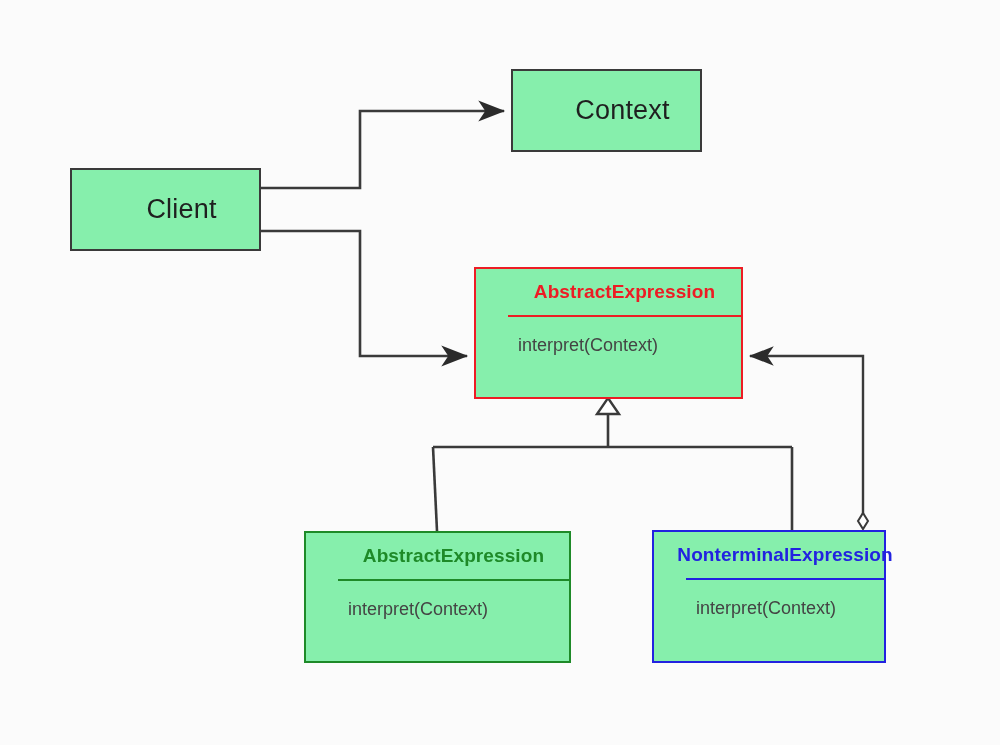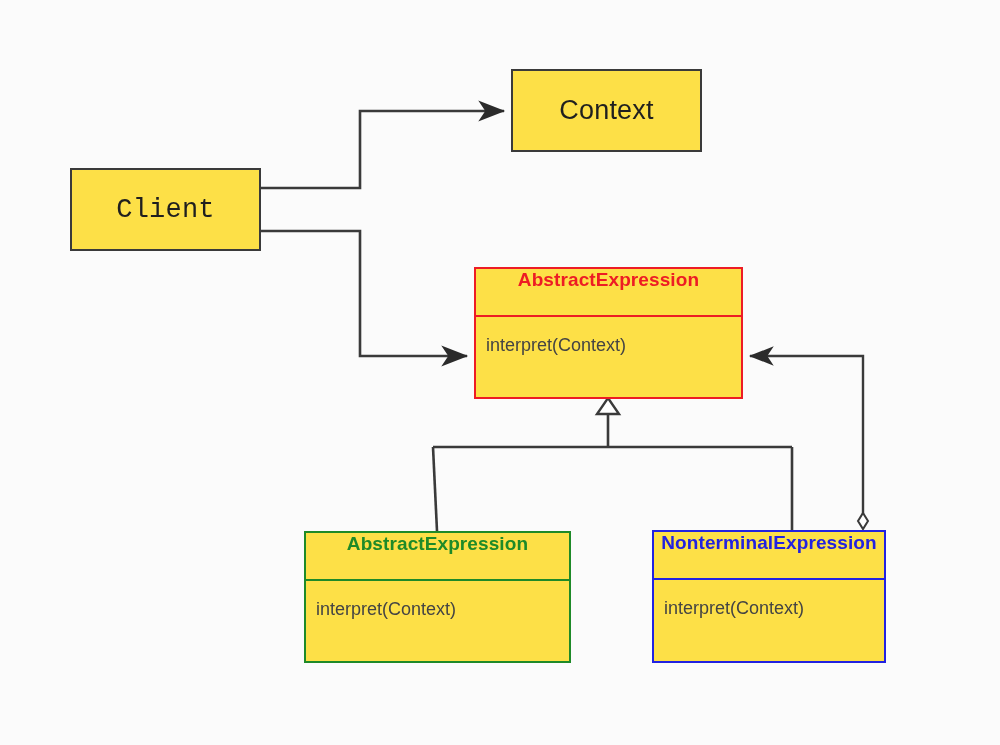--- a/index.html
+++ b/index.html
@@ -25,23 +25,24 @@
     position: absolute;
     left: 0;
     top: 0;
     width: 1000px;
     height: 745px;
   }
 
   
   .node {
     position: absolute;
-    background: #fde047;
+    background: #86efac;
     box-sizing: border-box;
     border: 2px solid #3a3a3a;
+    padding-left: 32px;
   }
 
   .simple-node {
     display: flex;
     align-items: center;
     justify-content: center;
   }
   .simple-node .node-title {
     font-size: 27px;
     color: #1f1f1f;
@@ -52,20 +53,21 @@
   .class-node {
     display: flex;
     flex-direction: column;
     border-width: 2px;
     border-style: solid;
   }
   .class-node .title-bar {
     height: 48px;
     flex: 0 0 48px;
     display: flex;
+    align-items: center;
     justify-content: center;
     border-bottom: 2px solid currentColor;
     box-sizing: border-box;
   }
   .class-node .title-bar .node-title {
     font-size: 19px;
     font-weight: bold;
     letter-spacing: 0.1px;
   }
   .class-node .members {
@@ -75,21 +77,21 @@
     margin-top: 7px;
   }
   .class-node .member {
     font-size: 18px;
     color: #444444;
     line-height: 24px;
     white-space: nowrap;
   }
 
   
-  #node-client   { left: 70px;  top: 168px; width: 191px; height: 83px; font-family: Liberation Mono, monospace; }
+  #node-client   { left: 70px;  top: 168px; width: 191px; height: 83px; }
   #node-context  { left: 511px; top: 69px;  width: 191px; height: 83px; }
 
   #node-abstract {
     left: 474px; top: 267px; width: 269px; height: 132px;
     border-color: #ed1c24; color: #ed1c24;
   }
   #node-abstract .node-title { color: #ed1c24; }
 
   #node-terminal {
     left: 304px; top: 531px; width: 267px; height: 132px;

